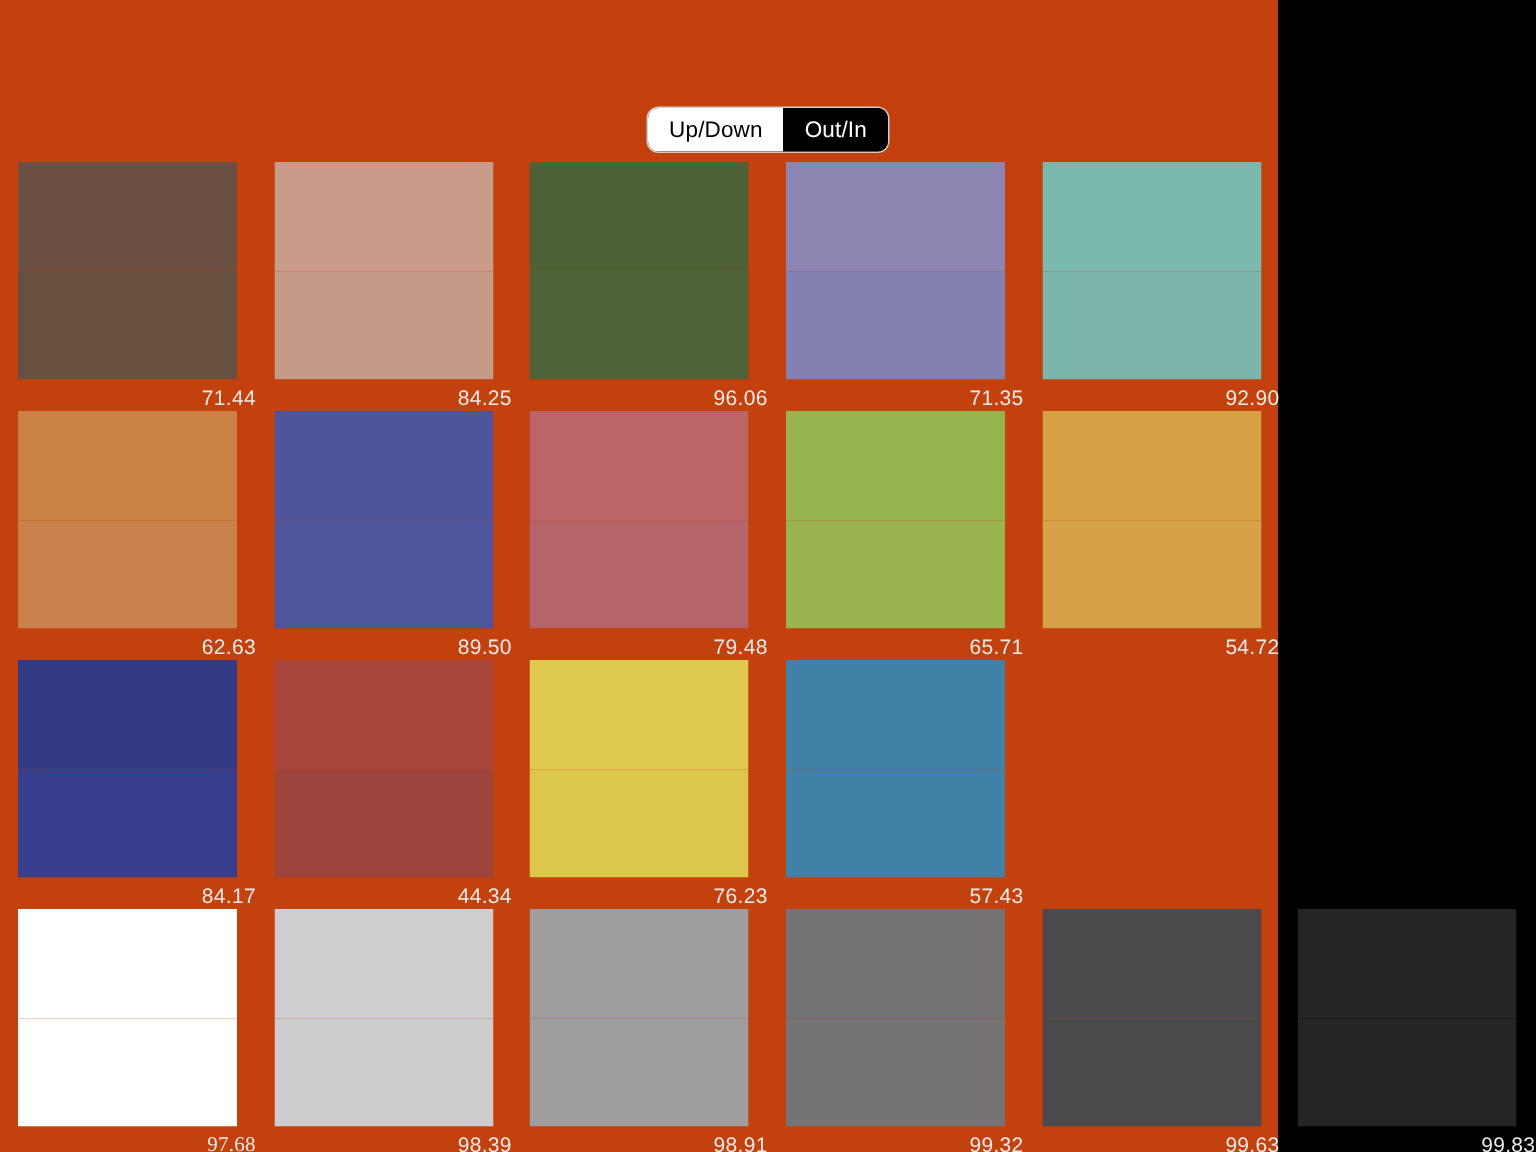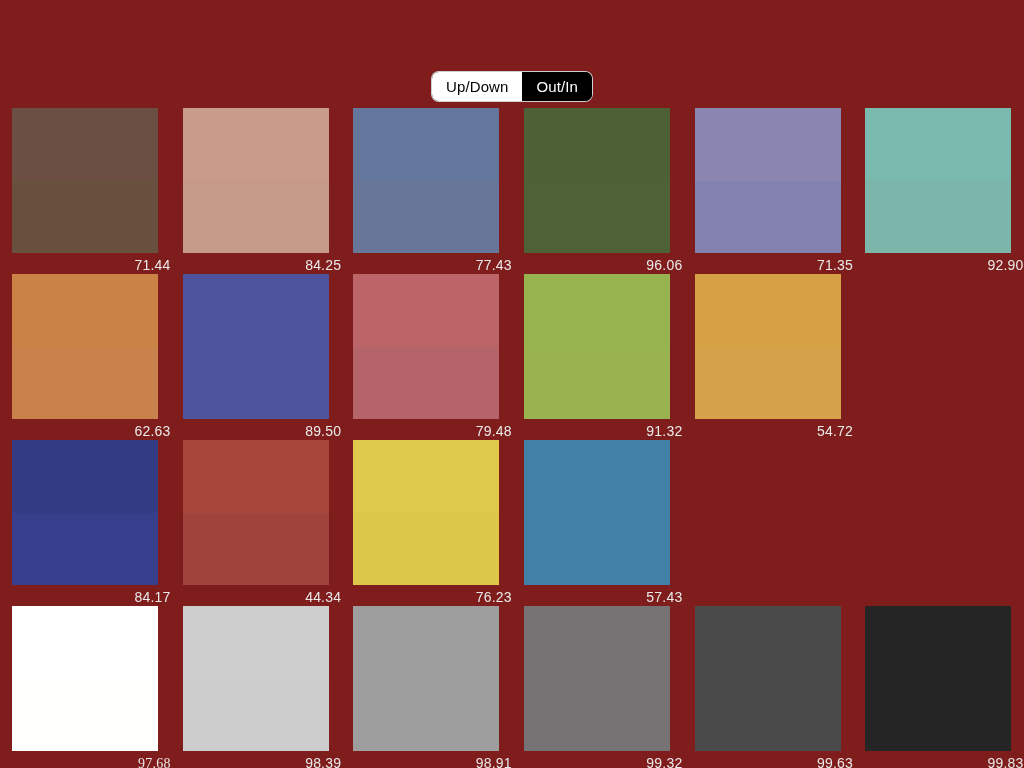--- a/index.html
+++ b/index.html
@@ -10,23 +10,23 @@
     height: 768px;
     overflow: hidden;
   }
   body {
     font-family: "Liberation Sans", sans-serif;
     -webkit-font-smoothing: antialiased;
   }
 
   #stage {
     position: relative;
-    width: 1024px;
+    width: 852px;
     height: 768px;
-    background: #7f1d1d;
+    background: #c2410c;
   }
 
   
   .toggle-wrap {
     position: absolute;
     left: 0;
     top: 72px;
     width: 1024px;
     display: flex;
     justify-content: center;
@@ -126,27 +126,20 @@
         </div>
         <div class="cell">
           <div class="swatch">
             <div class="half" style="background: rgb(201, 155, 138);"></div>
             <div class="half" style="background: rgb(198, 154, 136);"></div>
           </div>
           <div class="cell-label" style="color: rgb(234, 234, 234);">84.25</div>
         </div>
         <div class="cell">
           <div class="swatch">
-            <div class="half" style="background: rgb(100, 118, 155);"></div>
-            <div class="half" style="background: rgb(103, 118, 153);"></div>
-          </div>
-          <div class="cell-label" style="color: rgb(234, 234, 234);">77.43</div>
-        </div>
-        <div class="cell">
-          <div class="swatch">
             <div class="half" style="background: rgb(78, 96, 54);"></div>
             <div class="half" style="background: rgb(78, 97, 55);"></div>
           </div>
           <div class="cell-label" style="color: rgb(234, 234, 234);">96.06</div>
         </div>
         <div class="cell">
           <div class="swatch">
             <div class="half" style="background: rgb(139, 133, 178);"></div>
             <div class="half" style="background: rgb(131, 129, 176);"></div>
           </div>
@@ -180,21 +173,21 @@
             <div class="half" style="background: rgb(187, 101, 105);"></div>
             <div class="half" style="background: rgb(181, 101, 105);"></div>
           </div>
           <div class="cell-label" style="color: rgb(234, 234, 234);">79.48</div>
         </div>
         <div class="cell">
           <div class="swatch">
             <div class="half" style="background: rgb(151, 179, 79);"></div>
             <div class="half" style="background: rgb(153, 179, 81);"></div>
           </div>
-          <div class="cell-label" style="color: rgb(234, 234, 234);">91.32</div>
+          <div class="cell-label" style="color: rgb(234, 234, 234);">65.71</div>
         </div>
         <div class="cell">
           <div class="swatch">
             <div class="half" style="background: rgb(214, 161, 68);"></div>
             <div class="half" style="background: rgb(213, 162, 73);"></div>
           </div>
           <div class="cell-label" style="color: rgb(234, 234, 234);">54.72</div>
         </div>
       </div>
       <div class="grid-row">

